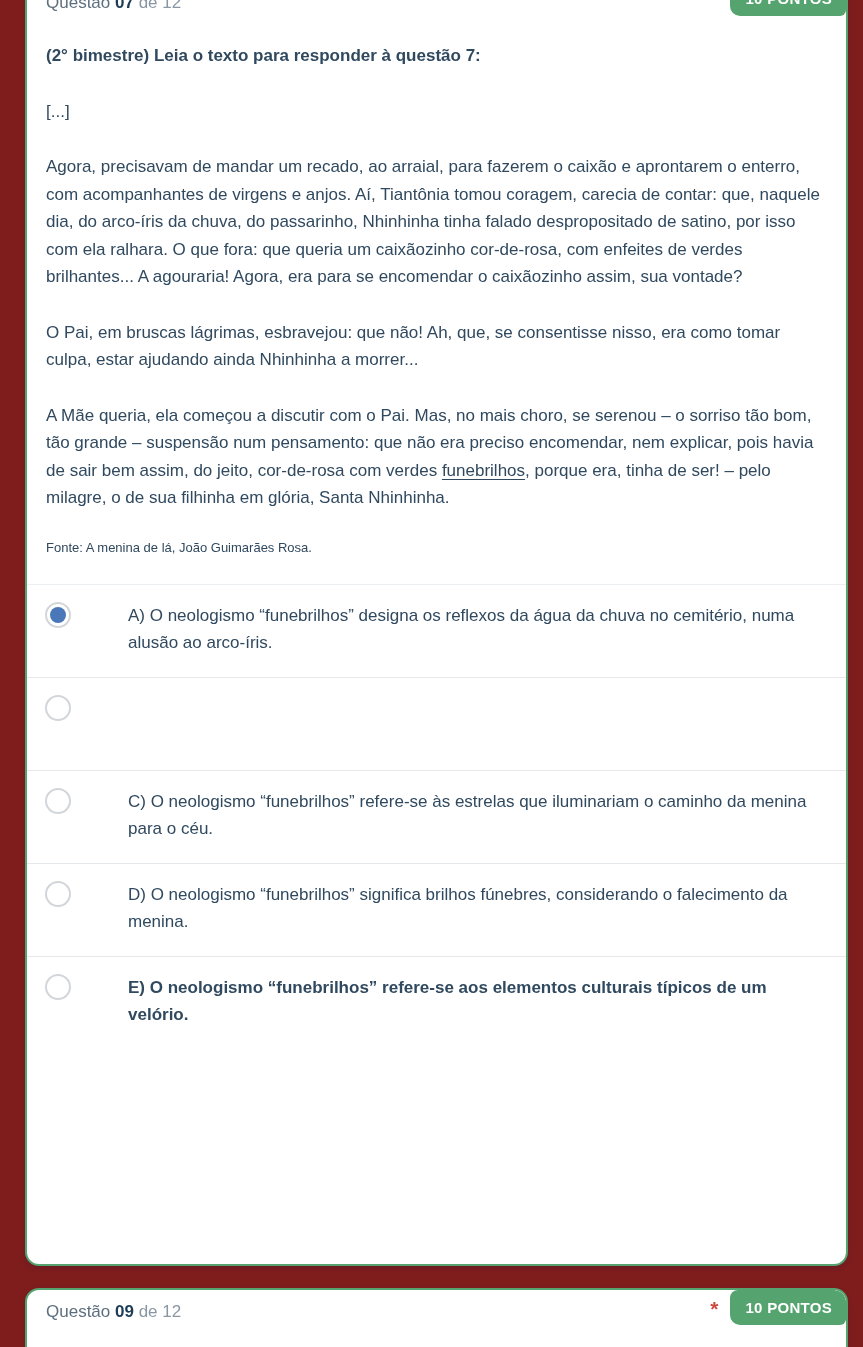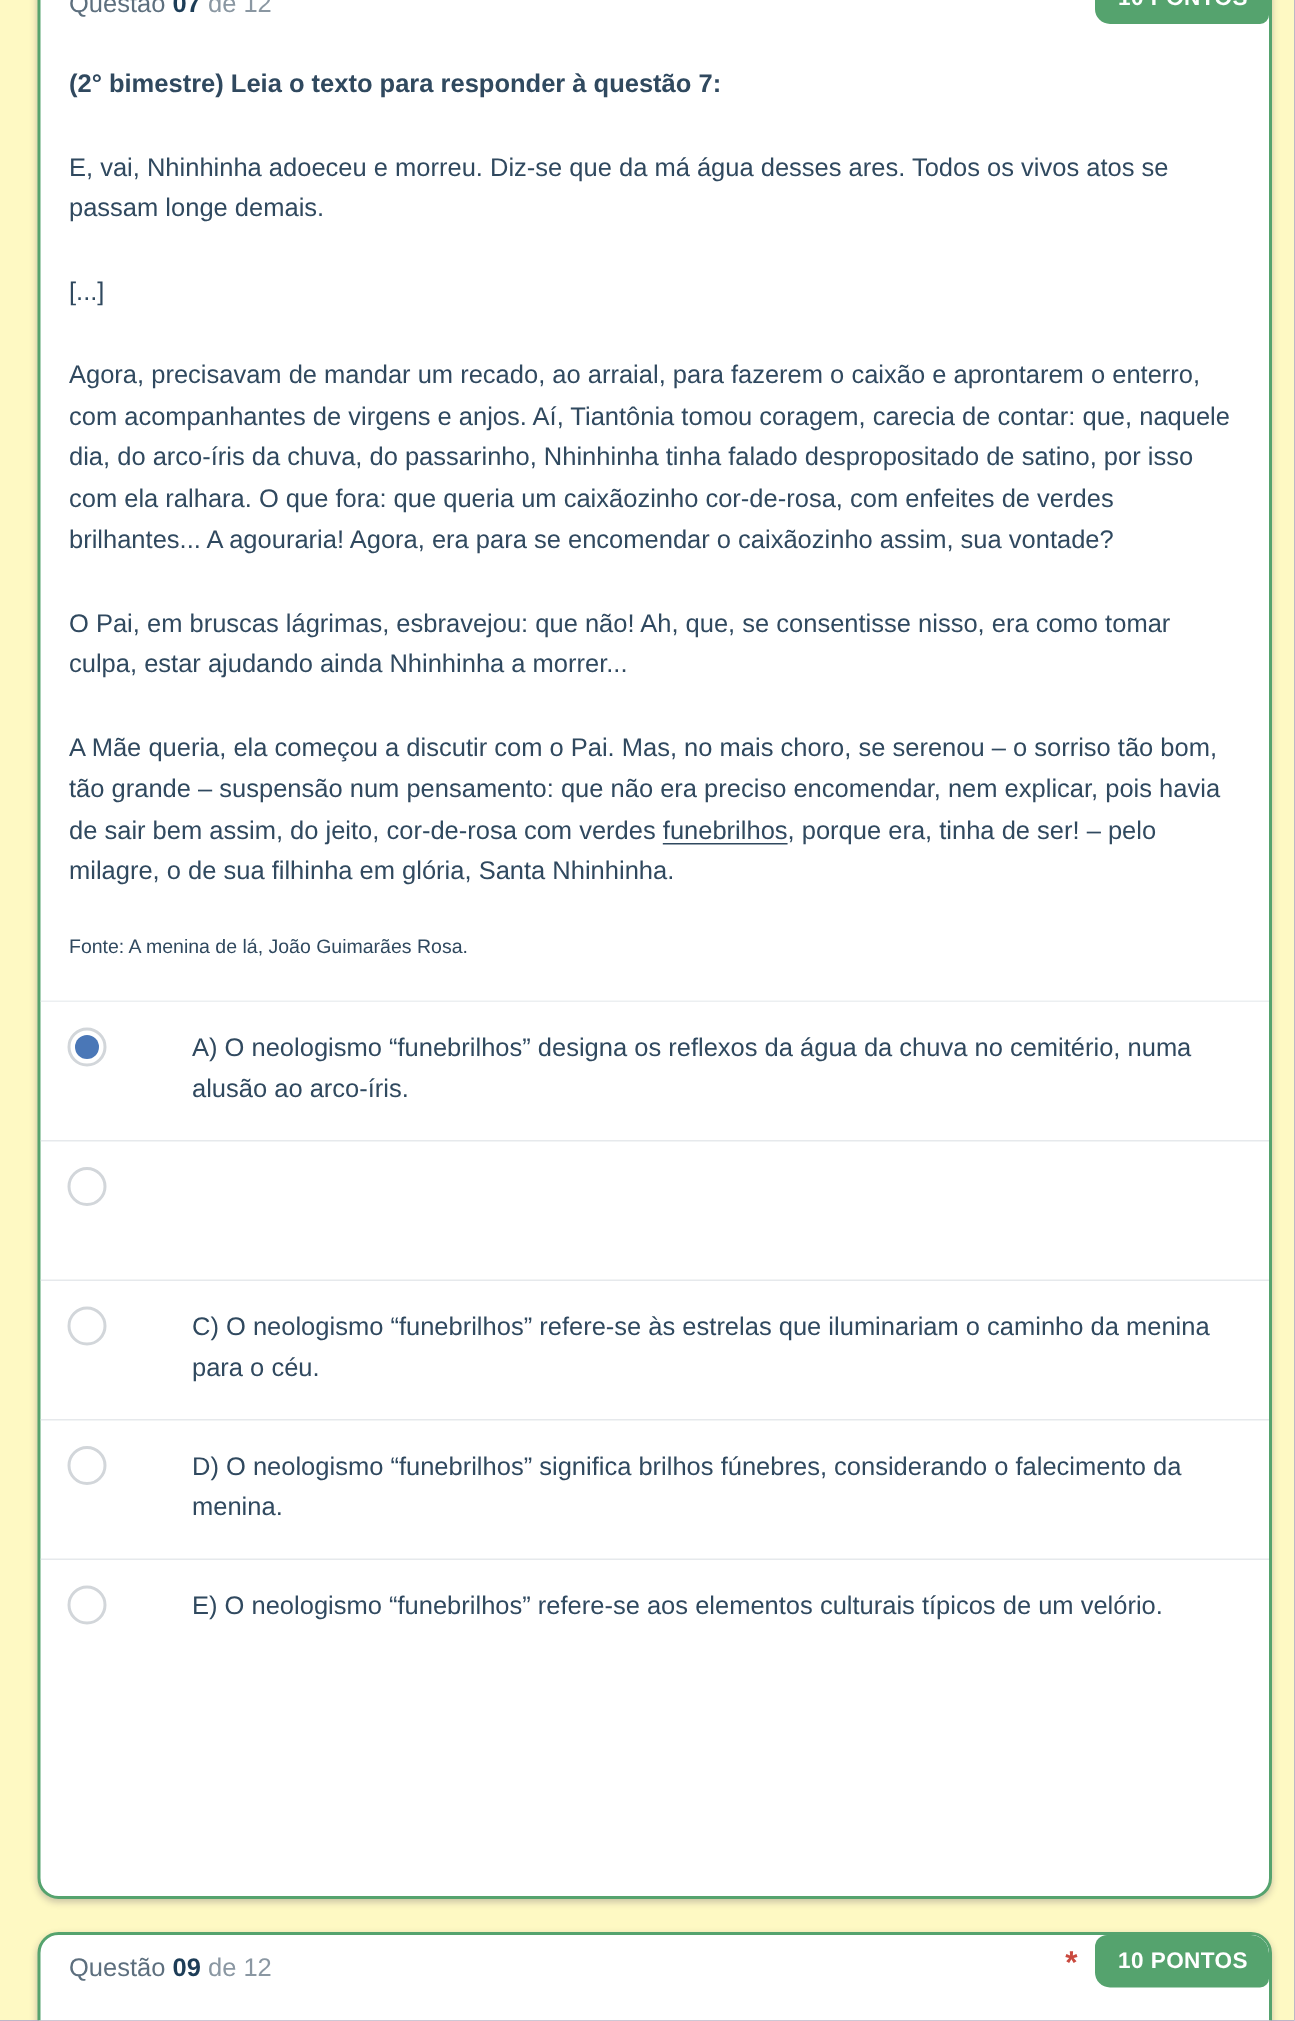--- a/index.html
+++ b/index.html
@@ -1,20 +1,20 @@
 <!DOCTYPE html>
 <html><head>
 <meta charset="utf-8">
 <style>
   * { margin:0; padding:0; box-sizing:border-box; }
   html,body { background:#8b80b6; }
   body { font-family:"Liberation Sans","DejaVu Sans",sans-serif; }
   .page {
     position:relative; width:863px; height:1347px;
-    overflow:hidden; background:#fef9c3;
+    overflow:hidden; background:#7f1d1d;
   }
   .card {
     background:#ffffff;
     border:2px solid #55a36e;
     border-radius:14px;
     margin-left:25px; margin-right:15px;
     box-shadow:0 2px 5px rgba(40,30,70,.25);
     overflow:hidden;
   }
   .card1 { margin-top:-21px; height:1287px; }
@@ -45,21 +45,21 @@
   .intro { font-weight:bold; color:#2d4356; }
   .underline { text-decoration:underline; text-underline-offset:3px; }
   .fonte { font-size:13px !important; line-height:16px !important; color:#41596d; margin-top:18px; }
   .question-text { margin-bottom:22px !important; }
   .options { border-top:1px solid #eceff1; }
   .option {
     display:flex; align-items:flex-start;
     min-height:93px; padding:17px 30px 17px 18px;
     border-bottom:1px solid #e6e9ec;
   }
-  .option:last-child { border-bottom:none; }
+  .option:last-child { border-bottom:none;font-weight:bold; }
   .radio {
     flex:0 0 26px; width:26px; height:26px;
     border:2px solid #d2d6da; border-radius:50%;
     background:#ffffff; position:relative;
   }
   .radio.checked::after {
     content:""; position:absolute; left:3px; top:3px;
     width:16px; height:16px; border-radius:50%;
     background:#4a77b7;
   }
@@ -78,21 +78,20 @@
       <div class="qlabel">
         <span>Questão</span>
         <b>07</b>
         <span class="suffix">de 12</span>
       </div>
       <div class="badge">10 PONTOS</div>
     </div>
 
     <div class="card-body">
       <p class="intro">(2° bimestre) Leia o texto para responder à questão 7:</p>
-      <p>E, vai, Nhinhinha adoeceu e morreu. Diz-se que da má água desses ares. Todos os vivos atos se passam longe demais.</p>
       <p>[...]</p>
       <p>Agora, precisavam de mandar um recado, ao arraial, para fazerem o caixão e aprontarem o enterro, com acompanhantes de virgens e anjos. Aí, Tiantônia tomou coragem, carecia de contar: que, naquele dia, do arco-íris da chuva, do passarinho, Nhinhinha tinha falado despropositado de satino, por isso com ela ralhara. O que fora: que queria um caixãozinho cor-de-rosa, com enfeites de verdes brilhantes... A agouraria! Agora, era para se encomendar o caixãozinho assim, sua vontade?</p>
       <p>O Pai, em bruscas lágrimas, esbravejou: que não! Ah, que, se consentisse nisso, era como tomar culpa, estar ajudando ainda Nhinhinha a morrer...</p>
       <p><span>A Mãe queria, ela começou a discutir com o Pai. Mas, no mais choro, se serenou – o sorriso tão bom, tão grande – suspensão num pensamento: que não era preciso encomendar, nem explicar, pois havia de sair bem assim, do jeito, cor-de-rosa com verdes </span><span class="underline">funebrilhos</span><span>, porque era, tinha de ser! – pelo milagre, o de sua filhinha em glória, Santa Nhinhinha.</span></p>
       <p class="fonte">Fonte: A menina de lá, João Guimarães Rosa.</p>
     </div>
 
     <div class="options">
       <div class="option">
         <span class="radio checked"></span>

